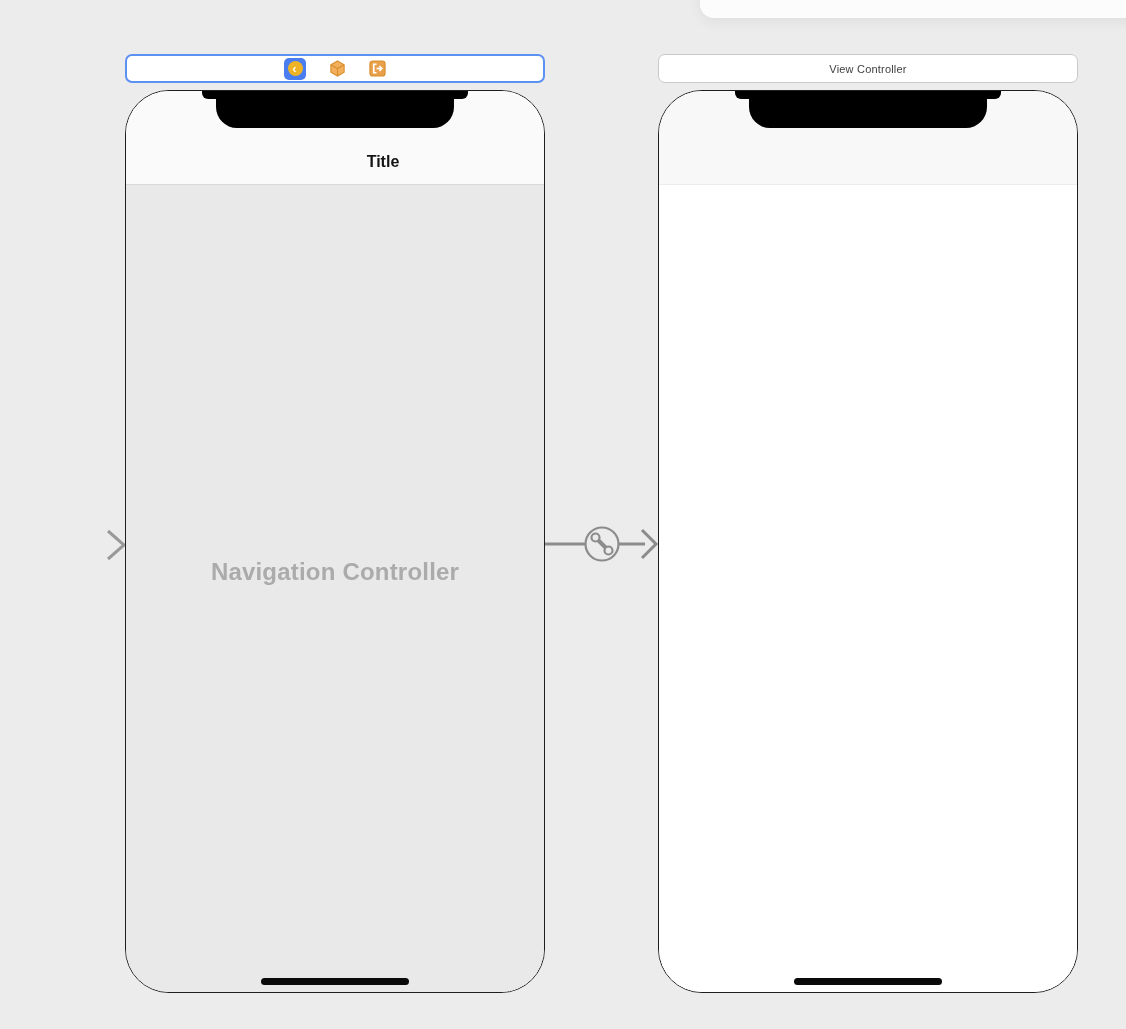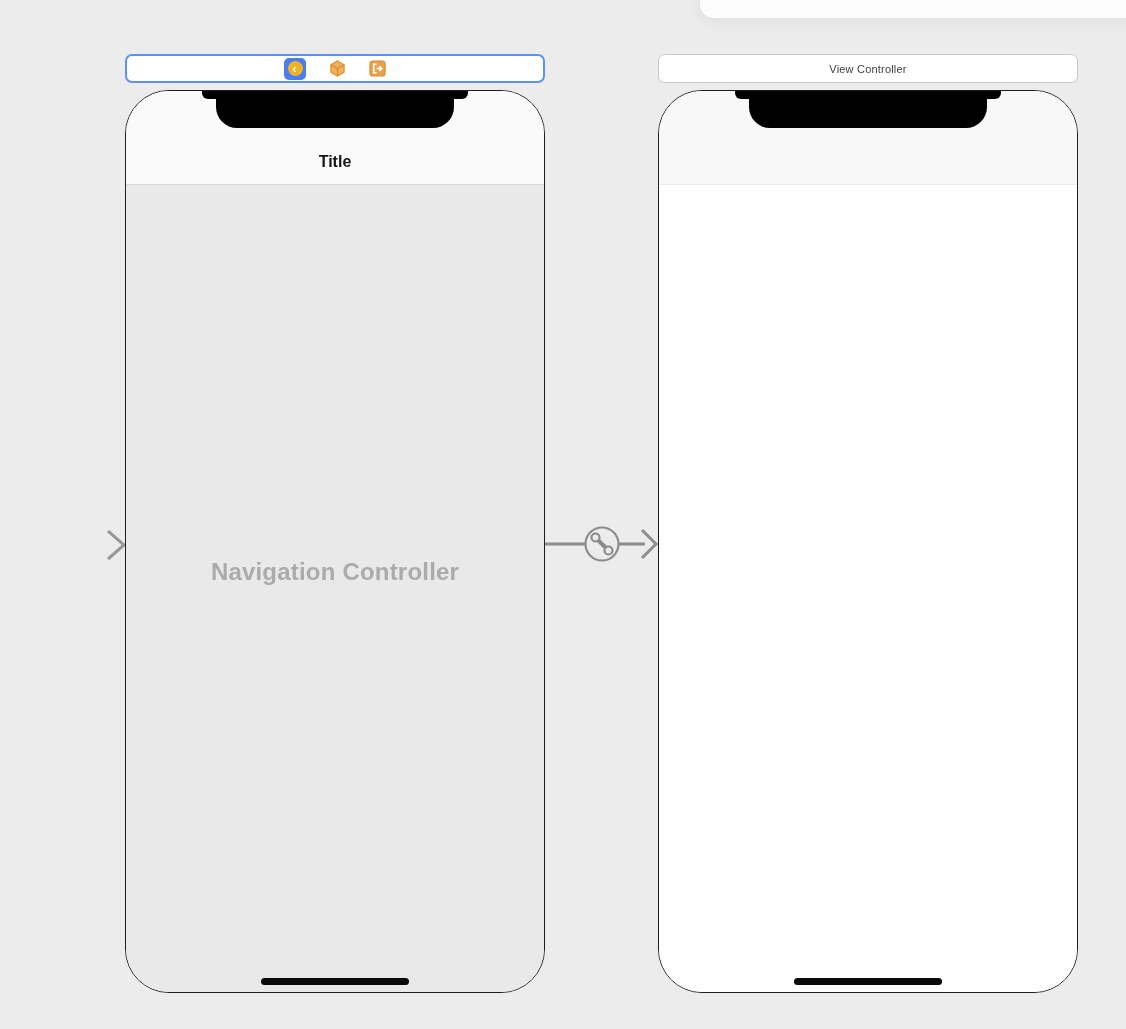--- a/index.html
+++ b/index.html
@@ -79,21 +79,21 @@
   .phone-right { left: 658px; background: #ffffff; }
 
   .navbar {
     position: absolute; top: 0; left: 0; right: 0; height: 93px;
     background: #fafafa;
     border-bottom: 1px solid #d8d8d8;
   }
   .navbar-title {
     position: absolute; bottom: 13px; width: 100%;
     text-align: center;
-    font-size: 16px; font-weight: 700; color: #141414;
+    font-size: 16px; font-weight: 700; color: #141414; padding-left: 48px;
   }
   .safe-top {
     position: absolute; top: 0; left: 0; right: 0; height: 93px;
     background: #f8f8f8;
     border-bottom: 1px solid #ececec;
   }
   .nav-content {
     position: absolute; top: 94px; bottom: 0; left: 0; right: 0;
     background: #e9e9e9;
     display: flex; align-items: center; justify-content: center;

